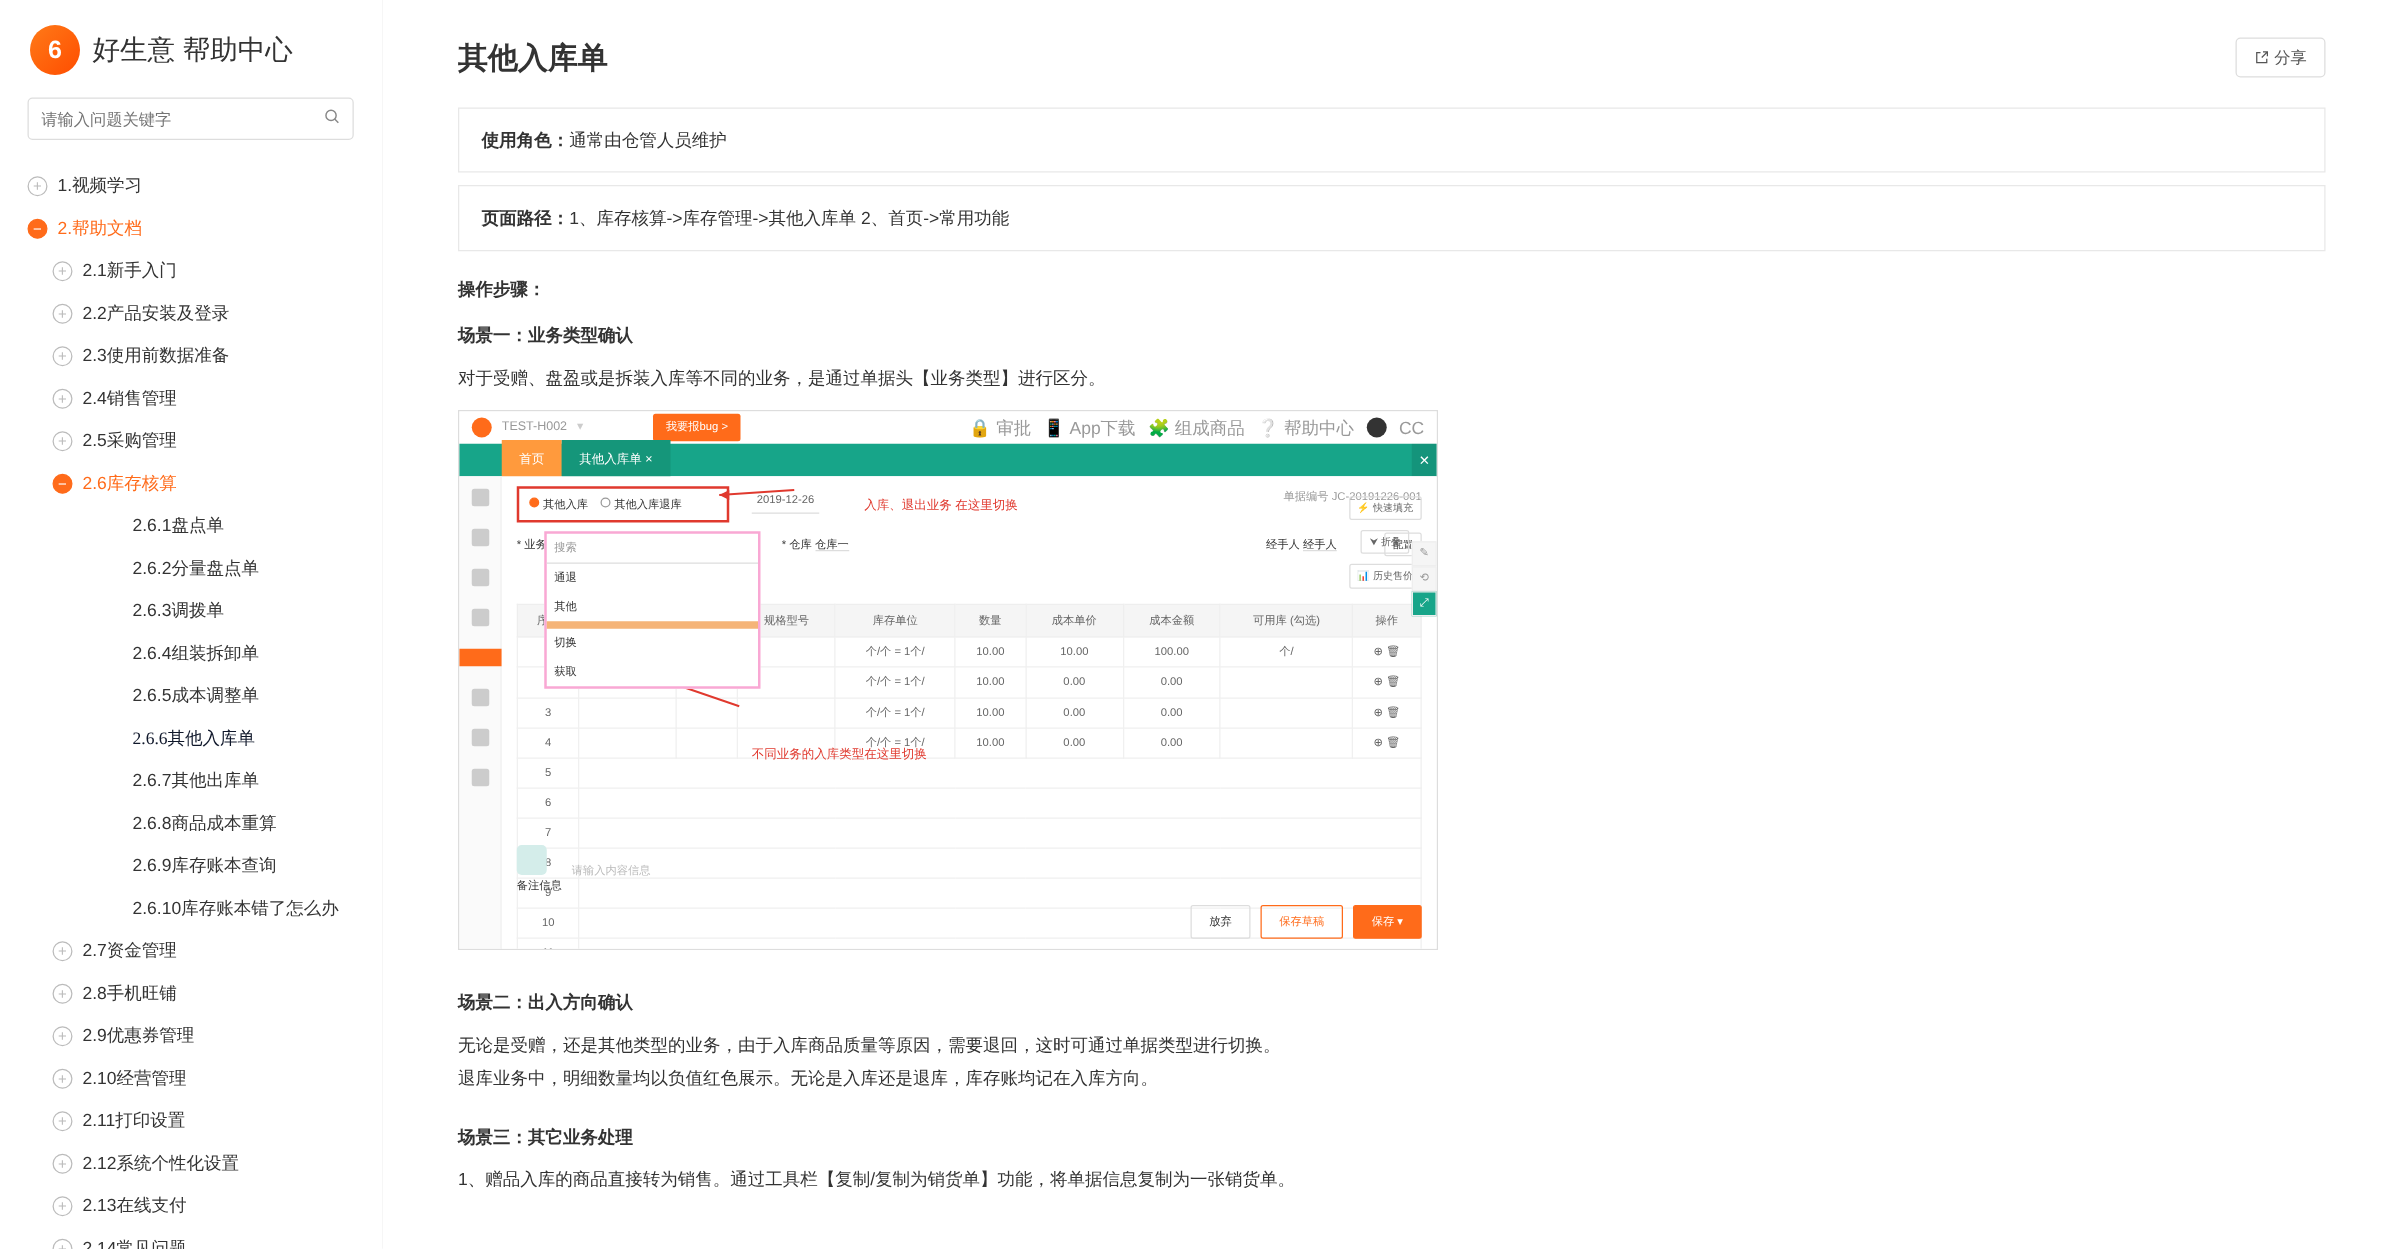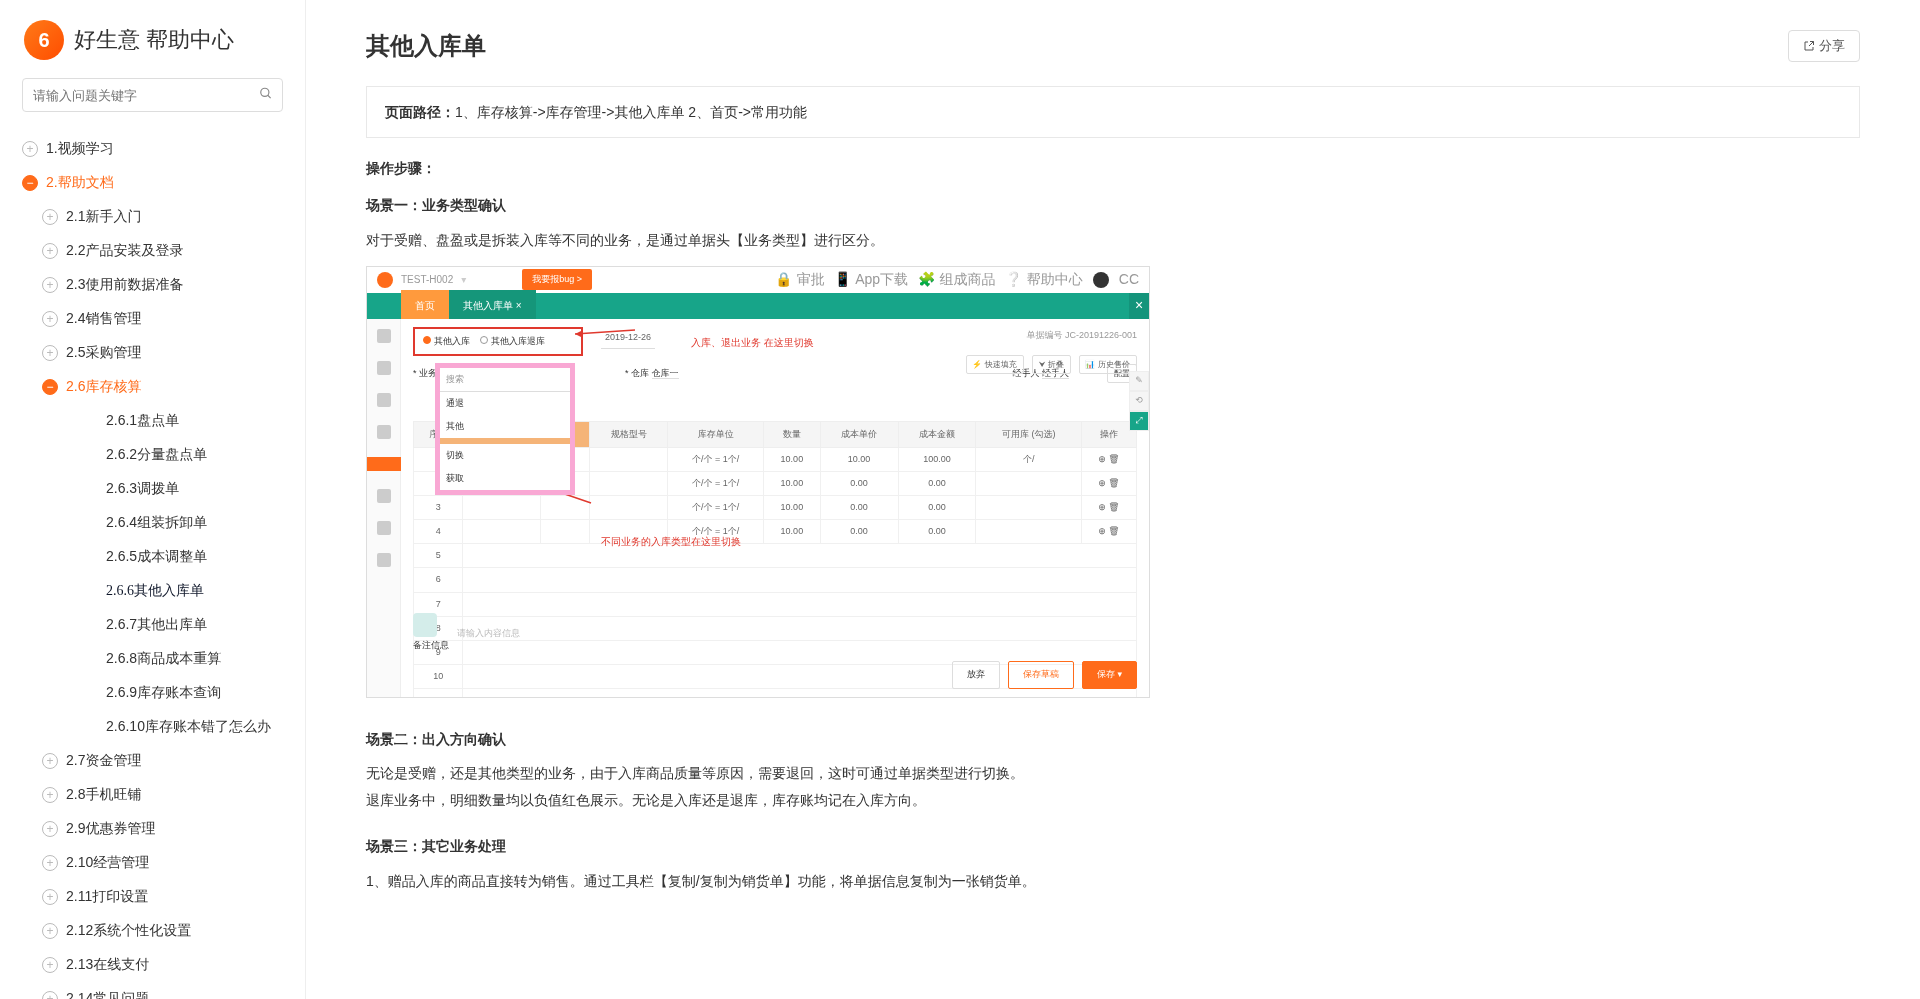--- a/index.html
+++ b/index.html
@@ -46,24 +46,24 @@
 .ss-side { width: 34px; background: #fafafa; border-right: 1px solid #eee; display: flex; flex-direction: column; align-items: center; padding-top: 10px; gap: 18px; }
 .ss-side-icon { width: 14px; height: 14px; background: #ccc; border-radius: 2px; }
 .ss-side-icon.hl { background: #ff6b1a; width: 34px; border-radius: 0; }
 .ss-content { flex: 1; padding: 8px 12px; background: #fff; position: relative; }
 .ss-radio-row { border: 2px solid #e0392e; padding: 4px 8px; font-size: 9px; display: flex; gap: 10px; align-items: center; width: 170px; }
 .ss-radio-dot { width: 8px; height: 8px; border-radius: 50%; border: 1px solid #999; display: inline-block; margin-right: 3px; }
 .ss-radio-dot.on { background: #ff6b1a; border-color: #ff6b1a; }
 .ss-arrow-red { position: absolute; color: #e0392e; font-size: 10px; }
 .ss-date { position: absolute; top: 8px; left: 200px; font-size: 9px; color: #666; border-bottom: 1px solid #ddd; padding: 2px 4px; }
 .ss-ordno { position: absolute; top: 8px; right: 12px; font-size: 9px; color: #999; }
-.ss-midrow { position: absolute; top: 36px; right: 12px; font-size: 9px; color: #666; display: flex; gap: 8px; align-items: center; }
+.ss-midrow { position: absolute; top: 16px; right: 12px; font-size: 9px; color: #666; display: flex; gap: 8px; align-items: center; flex-direction: column; }
 .ss-smallbtn { border: 1px solid #ddd; padding: 1px 6px; font-size: 8px; border-radius: 2px; }
 .ss-justify { margin-top: 8px; font-size: 9px; display: flex; gap: 30px; align-items: center; }
-.ss-dropdown { border: 5px solid #f9a8d4; width: 140px; position: absolute; top: 44px; left: 34px; background: #fff; z-index: 5; font-size: 9px; }
+.ss-dropdown { border: 2px solid #f9a8d4; width: 173px; position: absolute; top: 44px; left: 34px; background: #fff; z-index: 5; font-size: 9px; }
 .ss-dd-input { border-bottom: 1px solid #ddd; padding: 3px 6px; color: #999; }
 .ss-dd-item { padding: 3px 6px; }
 .ss-dd-item.sel { background: #f5b478; }
 .ss-table { margin-top: 38px; width: 100%; font-size: 9px; border-collapse: collapse; }
 .ss-table th { background: #f5f5f5; padding: 4px 6px; border: 1px solid #eee; font-weight: normal; color: #666; }
 .ss-table th.hl { background: #f5b478; }
 .ss-table td { padding: 3px 6px; border: 1px solid #f0f0f0; color: #666; text-align: center; height: 18px; }
 .ss-btm-annotation { position: absolute; top: 180px; left: 200px; color: #e0392e; font-size: 10px; margin-top: 33px; }
 .ss-memo { position: absolute; bottom: 42px; left: 46px; display: flex; align-items: center; gap: 8px; font-size: 9px; }
 .ss-memo-icon { width: 24px; height: 24px; background: #d4edea; border-radius: 4px; }
@@ -183,20 +183,23 @@
       <h1 class="page-title">其他入库单</h1>
       <button class="share-btn">
         <svg width="12" height="12" viewBox="0 0 24 24" fill="none" stroke="currentColor" stroke-width="2">
             <path d="M14 3h7v7M21 3l-9 9M10 4H4v16h16v-6"></path>
           </svg>
         <span>分享</span>
       </button>
     </div>
 
     <div class="info-box">
+      <span class="info-label">使用角色：</span><span>通常由仓管人员维护</span>
+    </div>
+    <div class="info-box">
       <span class="info-label">页面路径：</span><span>1、库存核算-&gt;库存管理-&gt;其他入库单 2、首页-&gt;常用功能</span>
     </div>
 
     <div class="steps">
       <div class="steps-title">操作步骤：</div>
       <div class="step-block">
         <div class="scene-title">场景一：业务类型确认</div>
         <div>对于受赠、盘盈或是拆装入库等不同的业务，是通过单据头【业务类型】进行区分。</div>
 
         <div class="screenshot">

